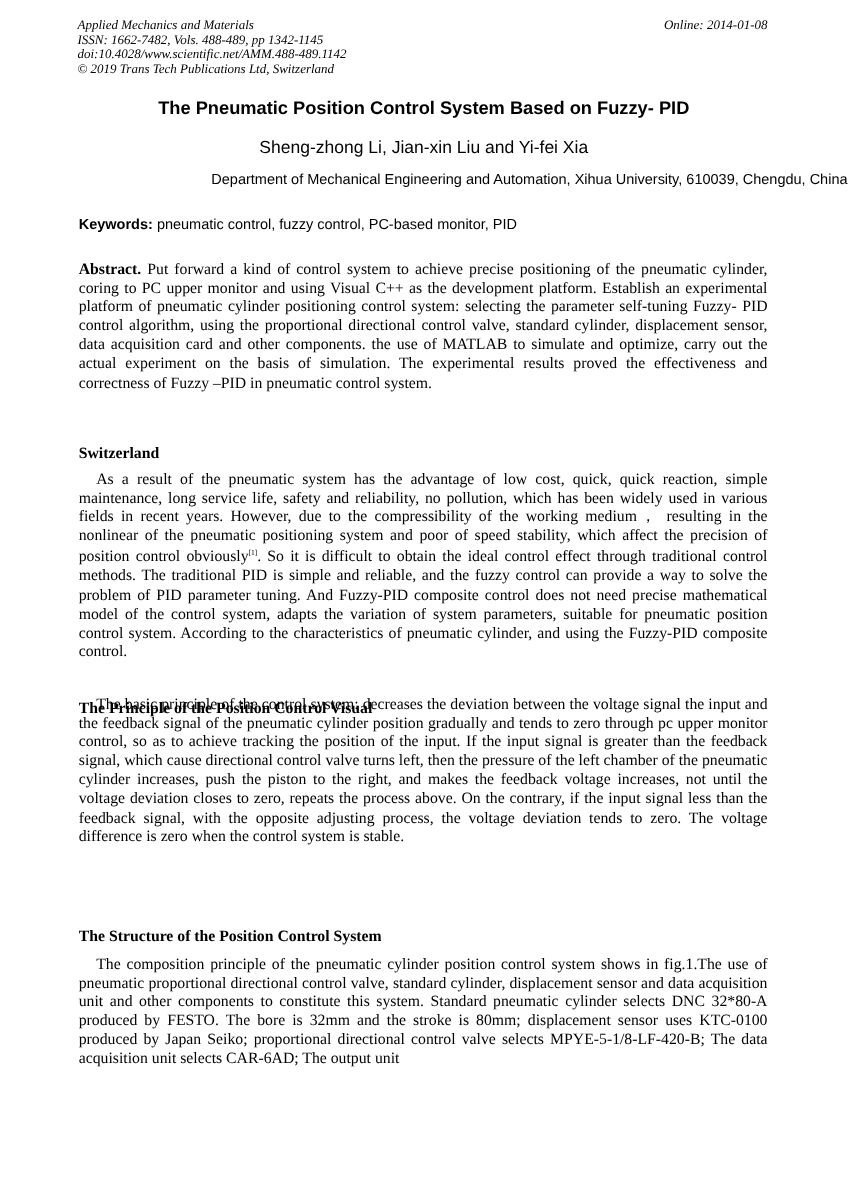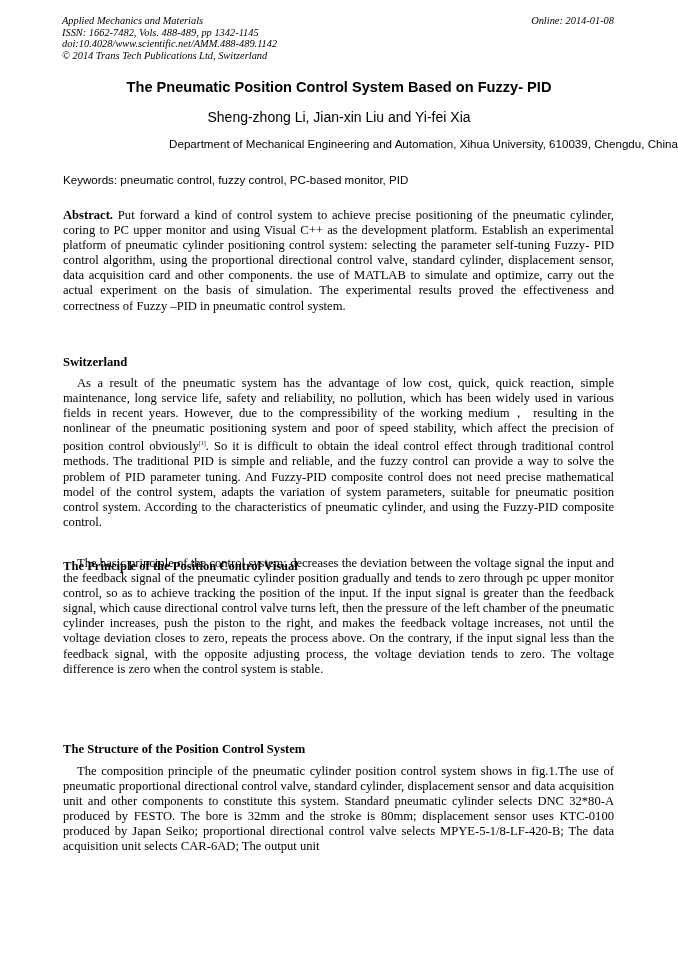--- a/index.html
+++ b/index.html
@@ -4,37 +4,37 @@
 <style>
   html, body { margin: 0; padding: 0; background: #ffffff; }
   body { width: 678px; height: 959px; position: relative; overflow: hidden; color: #000; }
   .page { position: absolute; left: 0; top: 0; width: 678px; height: 811px; }
   .hdr-left { position: absolute; left: 62px; top: 15px; font-family: "Liberation Serif", serif; font-style: italic; font-size: 10.4px; line-height: 11.5px; }
   .hdr-right { position: absolute; right: 64px; top: 15px; font-family: "Liberation Serif", serif; font-style: italic; font-size: 10.4px; line-height: 11.5px; }
   .title { position: absolute; left: 0; width: 678px; top: 79px; text-align: center; font-family: "Liberation Sans", sans-serif; font-weight: bold; font-size: 14.6px; }
   .authors { position: absolute; left: 0; width: 678px; top: 109px; text-align: center; font-family: "Liberation Sans", sans-serif; font-size: 14px; }
   .affil { position: absolute; left: 0; width: 678px; top: 137px; text-align: right; font-family: "Liberation Sans", sans-serif; font-size: 11.6px; }
   .keywords { position: absolute; left: 63px; top: 173px; font-family: "Liberation Sans", sans-serif; font-size: 11.6px; }
-  .keywords b { font-weight: normal; }
+  .keywords b { font-weight: bold; }
   .body-text { position: absolute; left: 63px; width: 551px; font-family: "Liberation Serif", serif; font-size: 12.6px; line-height: 15.1px; text-align: justify; }
   .body-text p { margin: 0; }
   .indent { text-indent: 14px; }
   .sec-head { position: absolute; left: 63px; font-family: "Liberation Serif", serif; font-weight: bold; font-size: 12.6px; }
   sup { font-size: 6px; vertical-align: 5px; }
 </style>
 </head>
 <body>
 
 <div class="page">
 
   <div class="hdr-left">
     <div>Applied Mechanics and Materials</div>
     <div>ISSN: 1662-7482, Vols. 488-489, pp 1342-1145</div>
     <div>doi:10.4028/www.scientific.net/AMM.488-489.1142</div>
-    <div>© 2014 Trans Tech Publications Ltd, Switzerland</div>
+    <div>© 2019 Trans Tech Publications Ltd, Switzerland</div>
   </div>
   <div class="hdr-right">Online: 2014-01-08</div>
 
   <div class="title">The Pneumatic Position Control System Based on Fuzzy- PID</div>
   <div class="authors">Sheng-zhong Li, Jian-xin Liu and Yi-fei Xia</div>
   <div class="affil">Department of Mechanical Engineering and Automation, Xihua University, 610039, Chengdu, China</div>
 
   <div class="keywords">
     <b>Keywords:</b><span> pneumatic control, fuzzy control, PC-based monitor, PID</span>
   </div>

